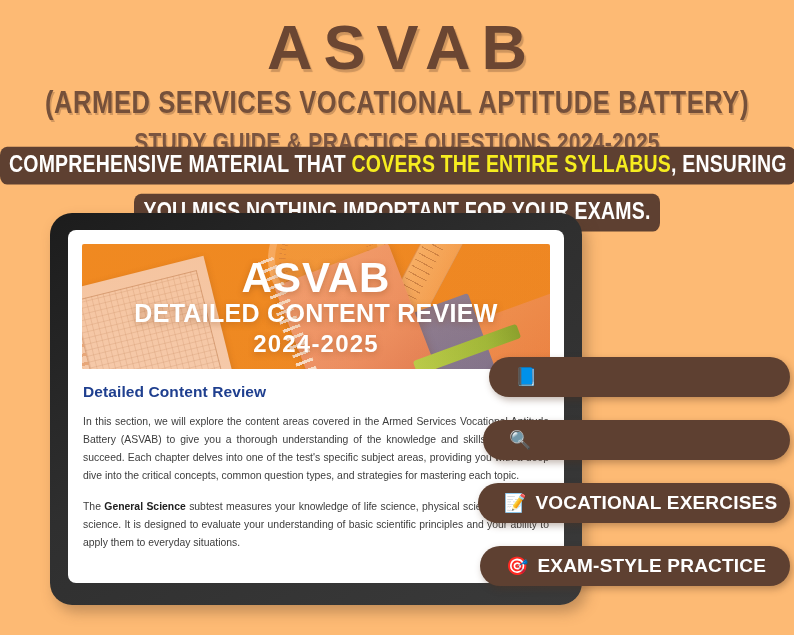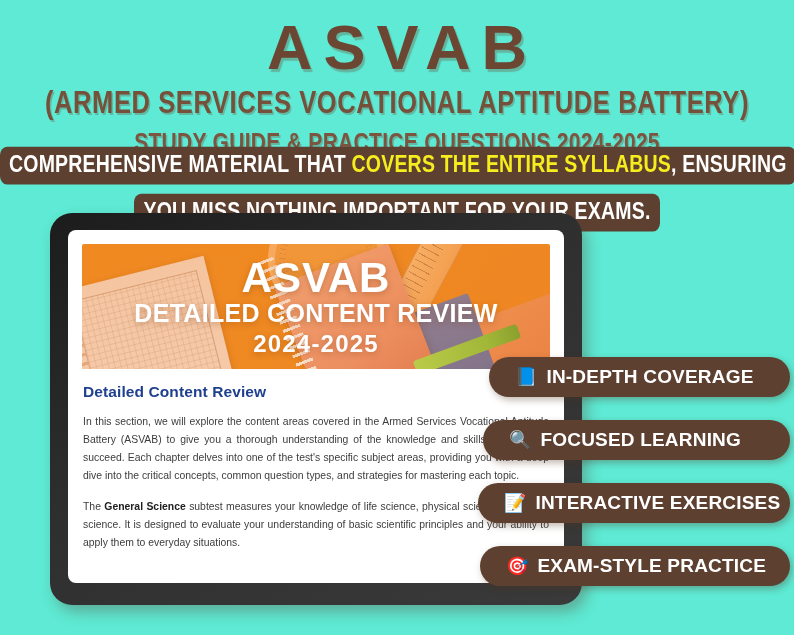--- a/index.html
+++ b/index.html
@@ -11,21 +11,21 @@
     height: 635px;
     overflow: hidden;
     background: #e2c3a3;
     font-family: "Liberation Sans", sans-serif;
     position: relative;
   }
 
   #poster {
     position: absolute;
     inset: 0;
-    background: #5eead4;
+    background: #fdba74;
     overflow: hidden;
   }
 
   
   .header {
     position: absolute;
     left: 0;
     top: 0;
     width: 794px;
     text-align: center;
@@ -421,29 +421,27 @@
         <p class="doc-p">In this section, we will explore the content areas covered in the Armed Services Vocational Aptitude Battery (ASVAB) to give you a thorough understanding of the knowledge and skills you need to succeed. Each chapter delves into one of the test's specific subject areas, providing you with a deep dive into the critical concepts, common question types, and strategies for mastering each topic.</p>
         <p class="doc-p"><span>The </span><b>General Science</b><span> subtest measures your knowledge of life science, physical science, and earth science. It is designed to evaluate your understanding of basic scientific principles and your ability to apply them to everyday situations.</span></p>
       </div>
 
     </div>
   </div>
 
   <div class="pills">
     <div class="pill pill-1">
       <span class="pill-emoji">📘</span>
-      <span class="pill-label">IN-DEPTH COVERAGE</span>
     </div>
     <div class="pill pill-2">
       <span class="pill-emoji">🔍</span>
-      <span class="pill-label">FOCUSED LEARNING</span>
     </div>
     <div class="pill pill-3">
       <span class="pill-emoji">📝</span>
-      <span class="pill-label">INTERACTIVE EXERCISES</span>
+      <span class="pill-label">VOCATIONAL EXERCISES</span>
     </div>
     <div class="pill pill-4">
       <span class="pill-emoji">🎯</span>
       <span class="pill-label">EXAM-STYLE PRACTICE</span>
     </div>
   </div>
 
 </div>
 
 </body></html>

